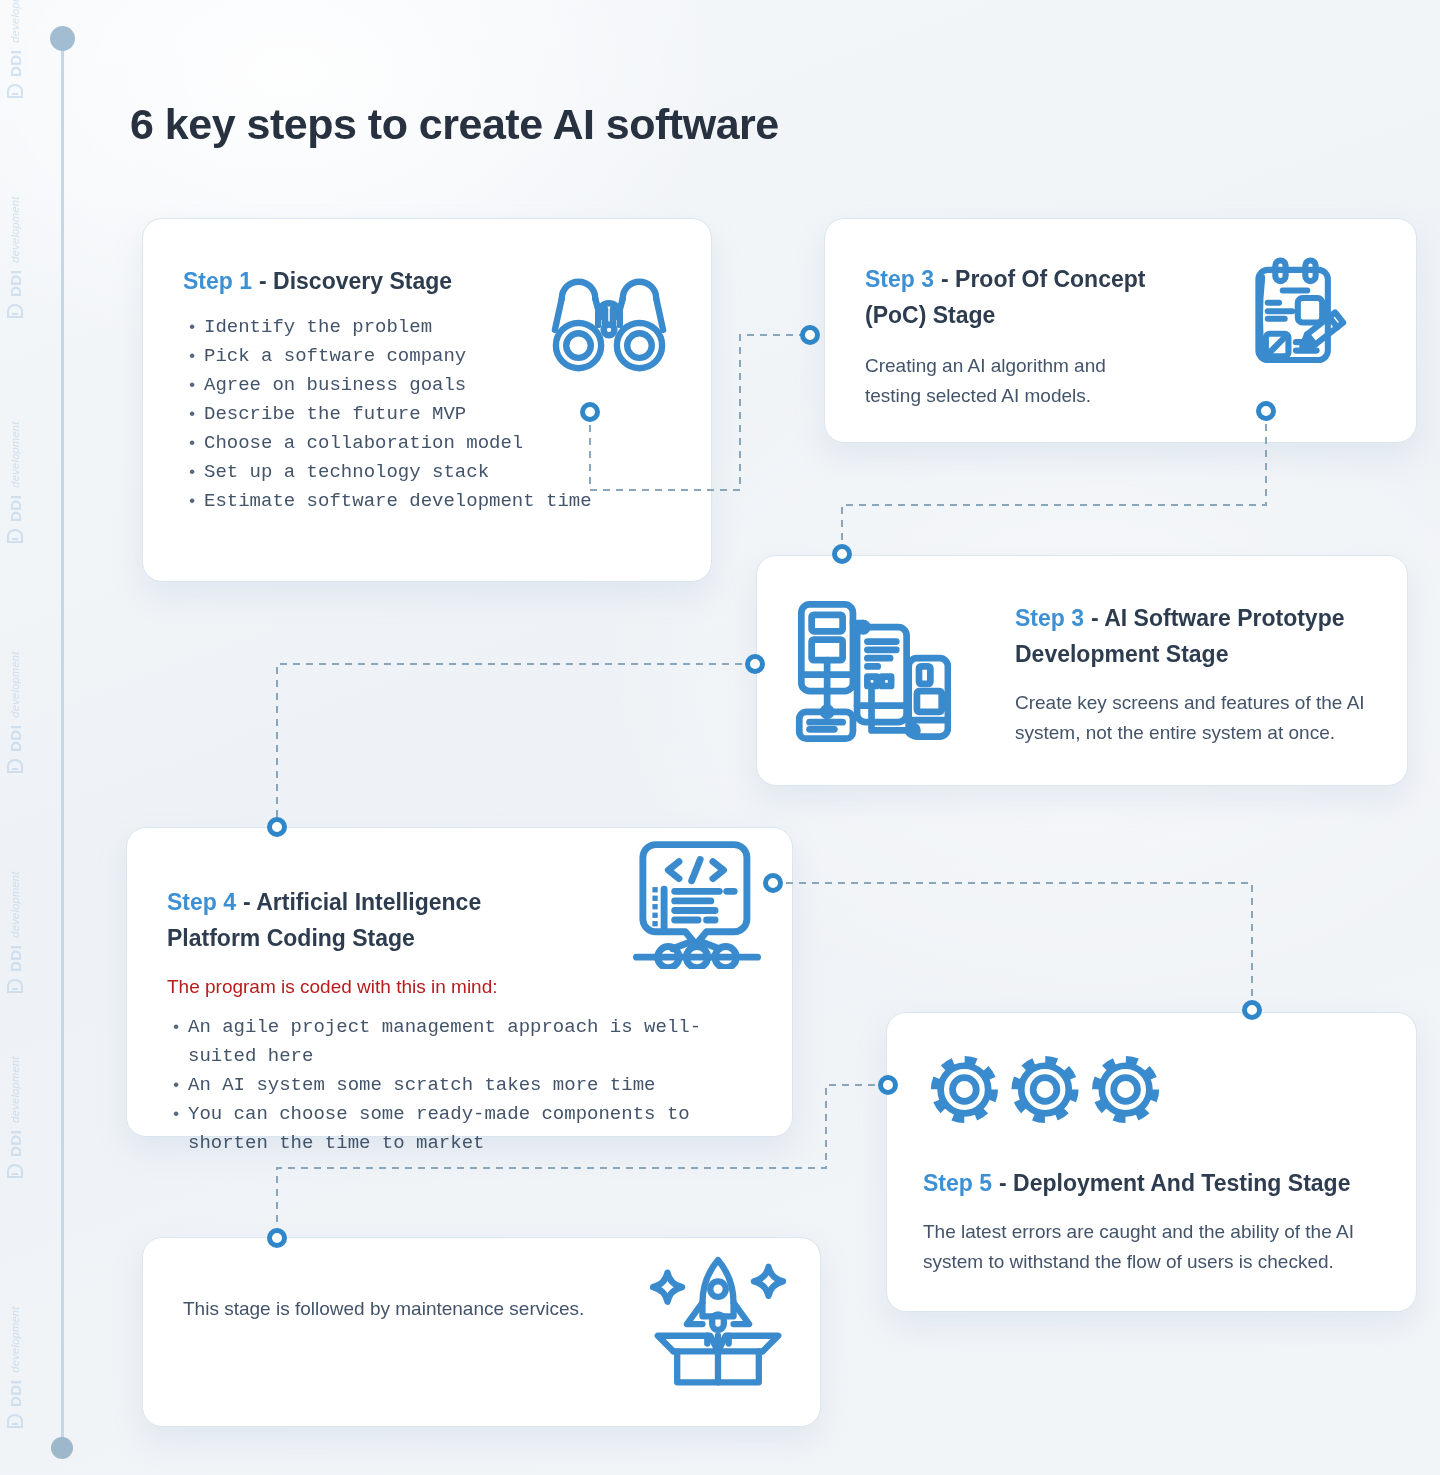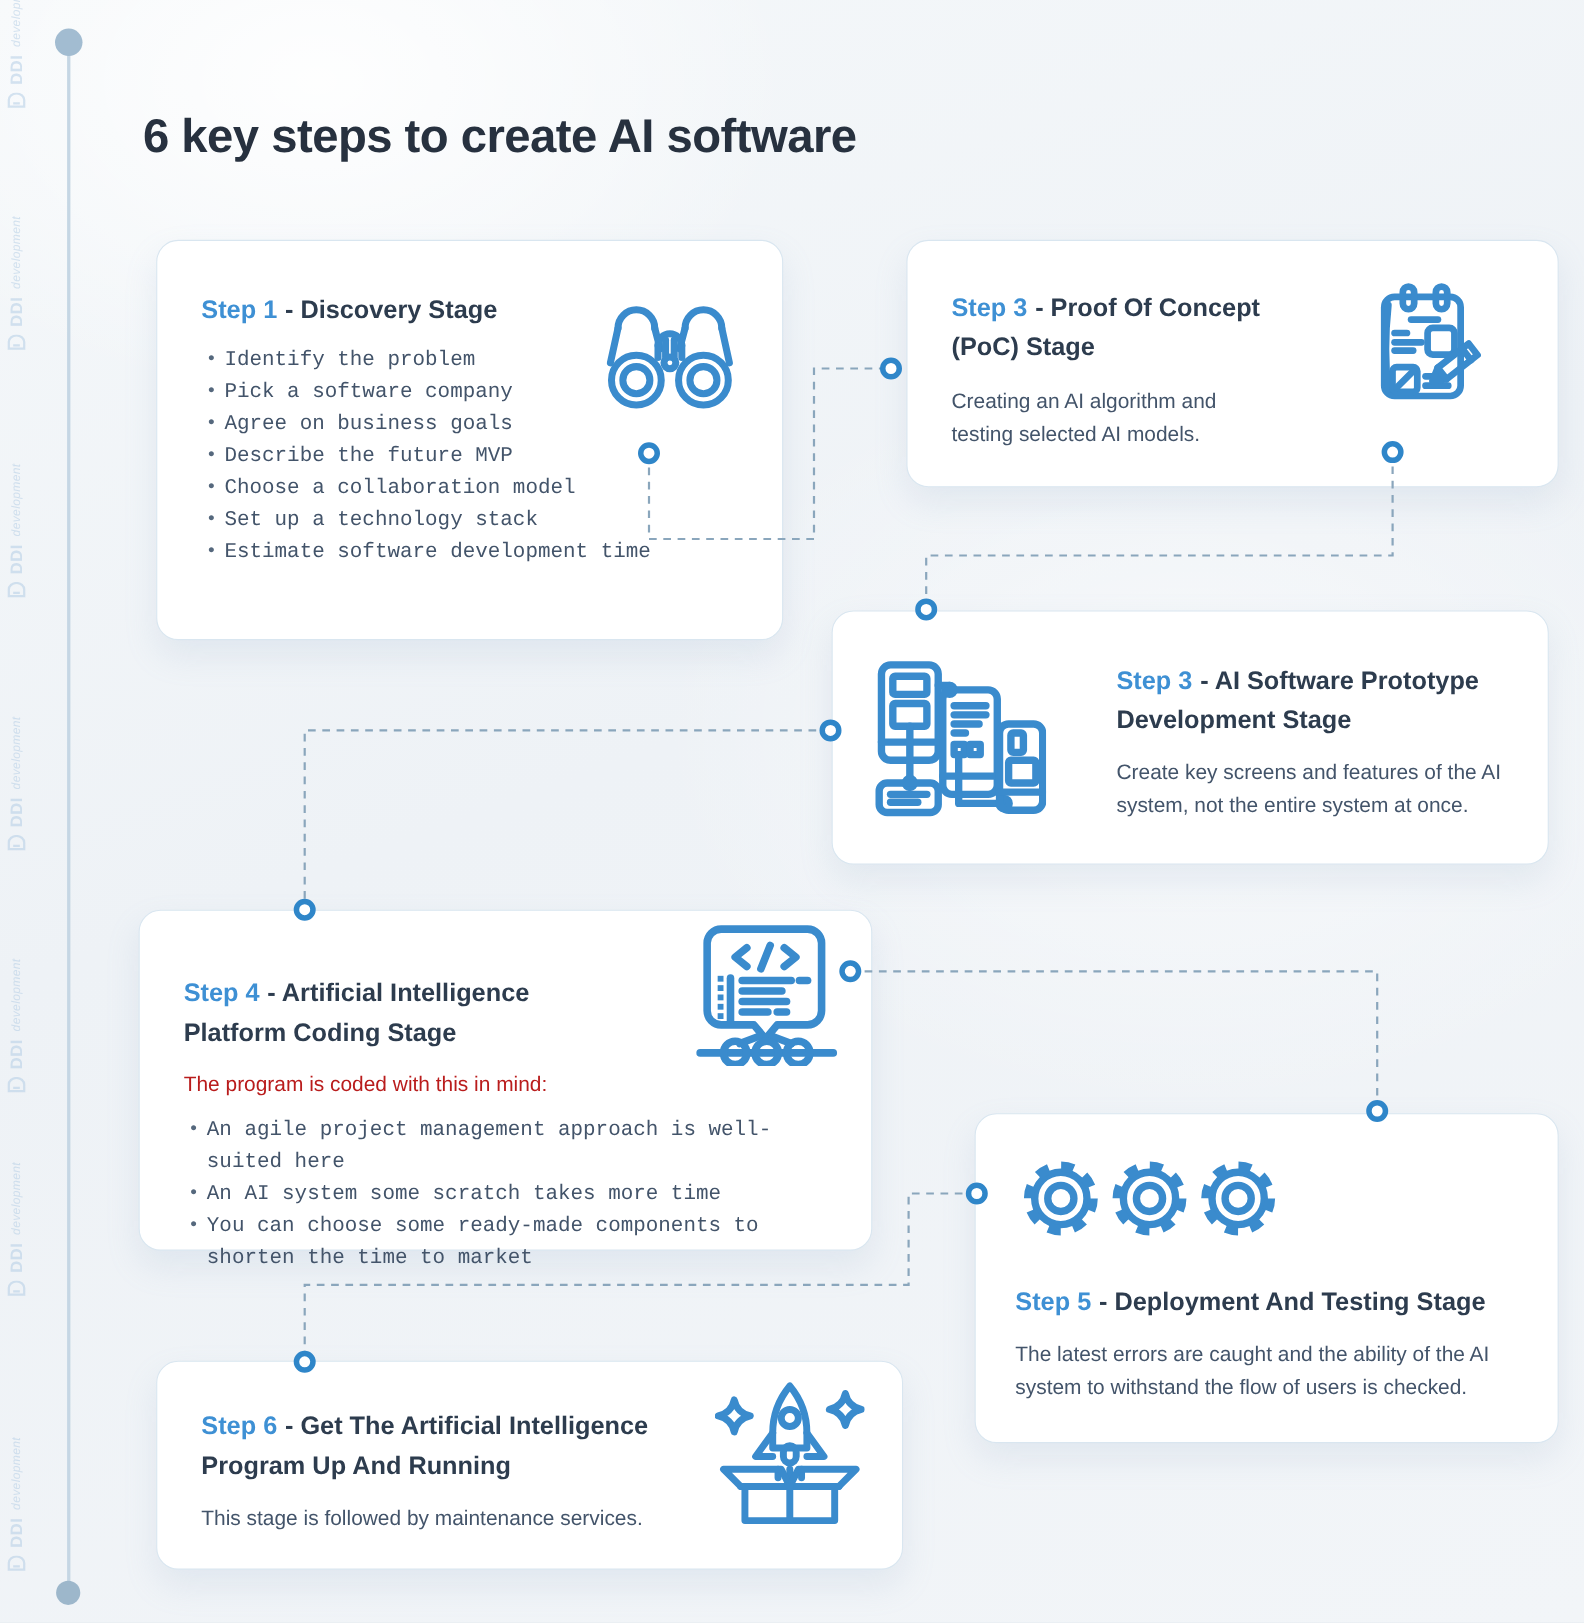--- a/index.html
+++ b/index.html
@@ -284,23 +284,20 @@
         <circle cx="198" cy="45" r="11.5"></circle>
       </g>
     </svg>
     <h2 class="card-title">
       <span class="t-step">Step 5</span><span class="t-rest">- Deployment And Testing Stage</span>
     </h2>
     <p class="desc">The latest errors are caught and the ability of the AI system to withstand the flow of users is checked.</p>
   </section>
 
   <section class="card card6">
-    <h2 class="card-title">
-      <span class="t-step">Step 6</span><span class="t-rest">- Get The Artificial Intelligence Program Up And Running</span>
-    </h2>
     <p class="desc">This stage is followed by maintenance services.</p>
     <svg class="icon" style="right:34px; top:16px;" width="136" height="146" viewBox="0 0 140 150">
       <g class="ic" stroke-width="6">
         <path d="M18,19 Q20.5,31 33,34 Q20.5,37 18,49 Q15.5,37 3,34 Q15.5,31 18,19 Z"></path>
         <path d="M122,13 Q124.5,25 137,28 Q124.5,31 122,43 Q119.5,31 107,28 Q119.5,25 122,13 Z"></path>
         <path d="M70,6 C60,18 54,34 54,50 V64 H86 V50 C86,34 80,18 70,6 Z"></path>
         <circle cx="70" cy="36" r="8"></circle>
         <path d="M54,50 L38,72 H54"></path>
         <path d="M86,50 L102,72 H86"></path>
         <rect x="64" y="62" width="12" height="16" rx="6"></rect>

